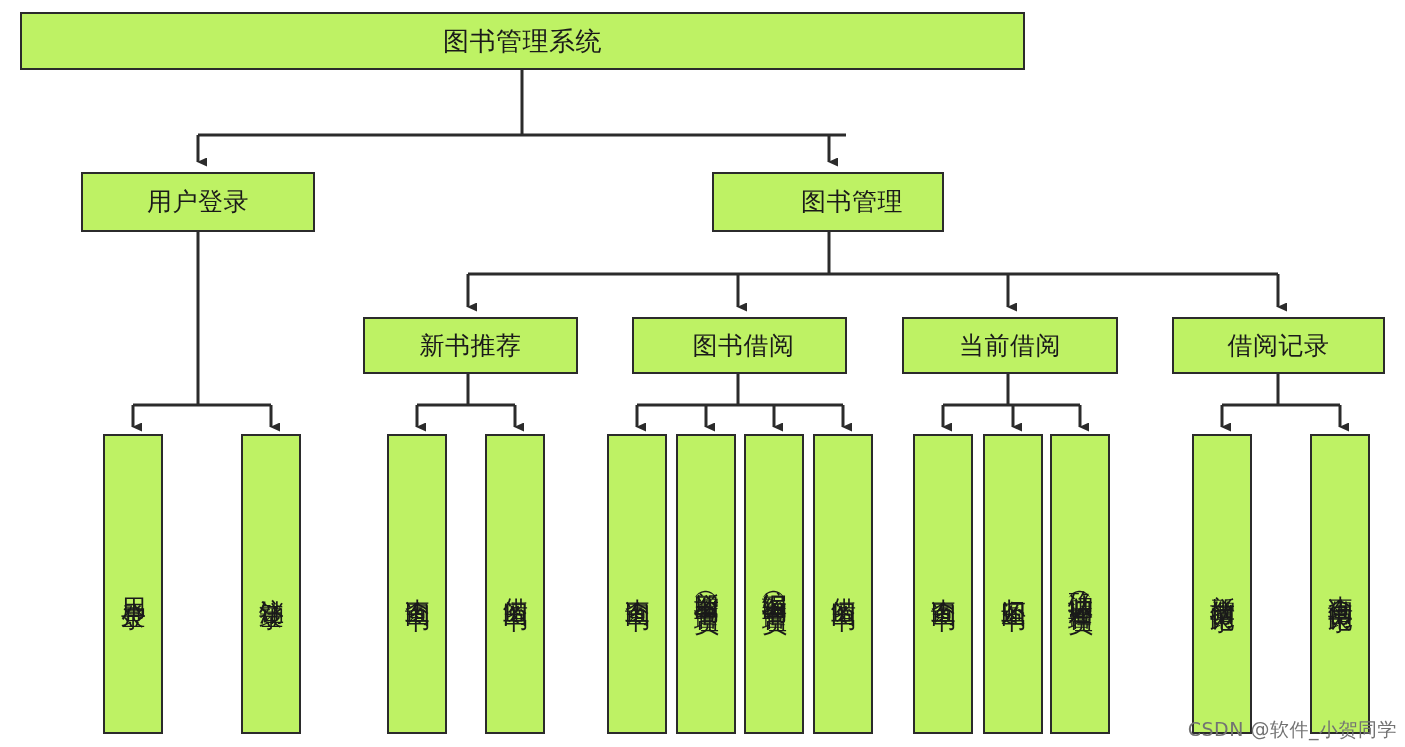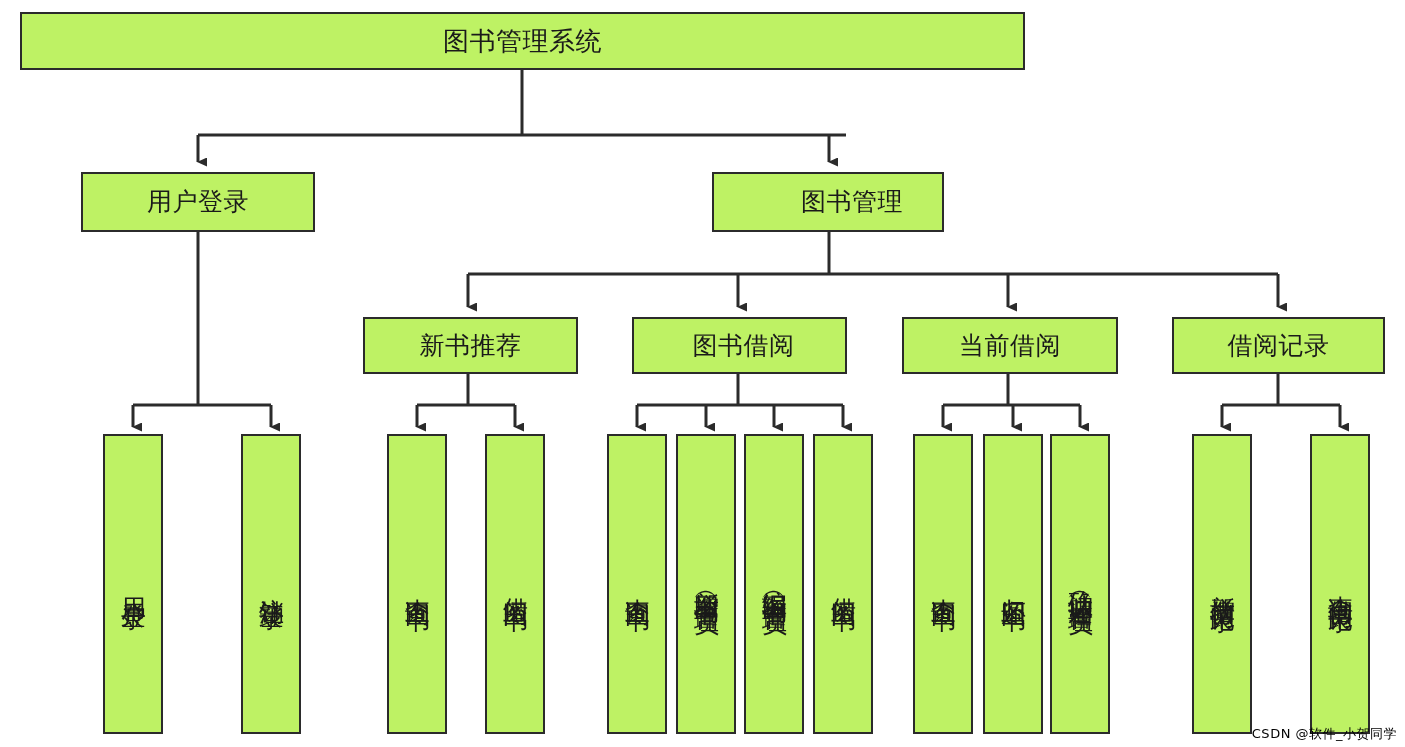--- a/index.html
+++ b/index.html
@@ -57,22 +57,22 @@
     line-height: 1.35;
     letter-spacing: 3px;
     white-space: nowrap;
     max-height: 280px;
   }
   .node.root .label { font-size: 26px; }
   #watermark {
     position: absolute;
     right: 8px;
     bottom: 4px;
-    font-size: 13px;
-    color: #000000;
+    font-size: 19px;
+    color: #737373;
     white-space: nowrap;
     letter-spacing: 0.5px;
     pointer-events: none;
   }
 </style>
 </head>
 <body>
 
 <div id="diagram-root">
 

